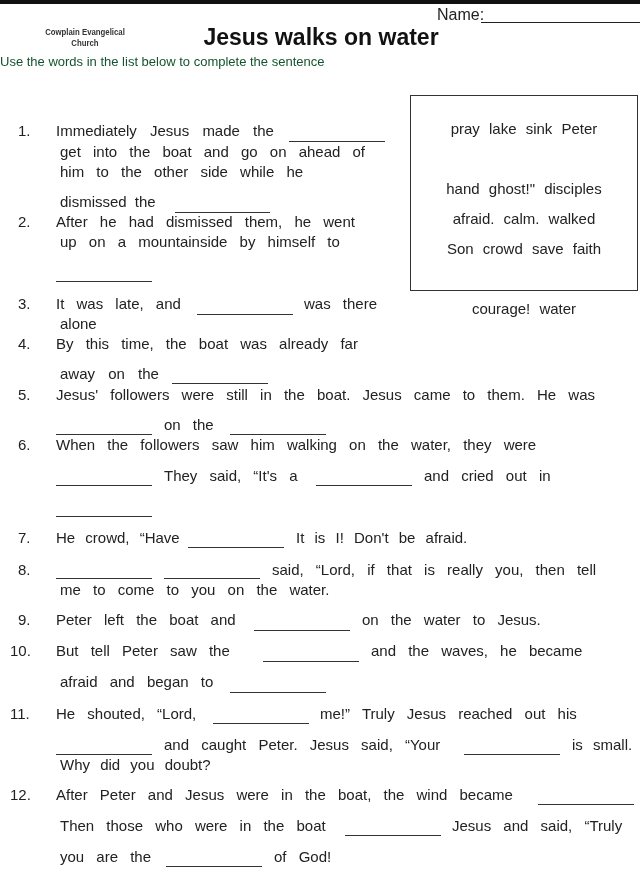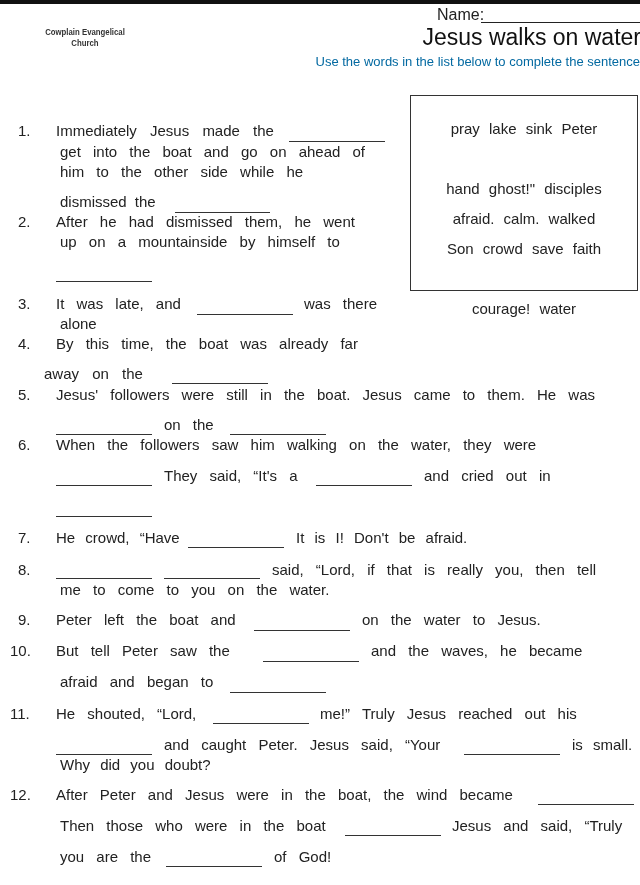--- a/index.html
+++ b/index.html
@@ -6,23 +6,23 @@
     body {
       width: 640px; height: 885px; position: relative; overflow: hidden;
       background: #ffffff; color: #1a1a1a;
       font-family: "Liberation Sans", sans-serif;
     }
     .topbar { position: absolute; left: 0; top: 0; width: 640px; height: 4px; background: #111; }
     .abs { position: absolute; white-space: nowrap; }
     .name-label { left: 437px; top: 6px; font-size: 16px; color: #222; }
     .name-line { position: absolute; left: 481px; top: 22px; width: 159px; height: 0; border-bottom: 1.5px solid #222; }
     .church { left: 30px; top: 26px; width: 110px; text-align: center; font-size: 9.5px; font-weight: bold; line-height: 11px; color: #333; white-space: normal; font-family: "Liberation Sans", sans-serif; transform: scaleX(0.82); transform-origin: center; }
-    .title { left: 0; width: 640px; text-align: right; top: 24px; font-size: 23px; font-weight: normal; color: #111; }
+    .title { left: 0; width: 640px; text-align: center; top: 24px; font-size: 23px; font-weight: bold; color: #111; }
     .title span { position: relative; left: 1px; }
-    .subtitle { left: 0; width: 640px; text-align: right; top: 54px; font-size: 13px; color: #0369a1; }
+    .subtitle { left: 0; width: 640px; text-align: left; top: 54px; font-size: 13px; color: #14532d; }
     .wordbox {
       position: absolute; left: 410px; top: 95px; width: 228px; height: 196px;
       border: 1.5px solid #333; box-sizing: border-box;
     }
     .wordrow { position: absolute; left: 0; width: 100%; text-align: center; font-size: 15px; color: #222; word-spacing: 5px; }
     .num { position: absolute; font-size: 15px; color: #222; }
     .line-text { position: absolute; font-size: 15px; color: #222; white-space: nowrap; word-spacing: 4px; }
     .blank { position: absolute; height: 0; border-bottom: 1px solid #333; }
   </style>
 </head>
@@ -59,21 +59,21 @@
 <div class="blank" style="left:56px;top:281px;width:96px"></div>
 
 <div class="num" style="left:18px;top:295px">3.</div>
 <div class="line-text" style="left:56px;top:295px;word-spacing:8px">It was late, and</div>
 <div class="blank" style="left:197px;top:314px;width:96px"></div>
 <div class="line-text" style="left:304px;top:295px;word-spacing:8px">was there</div>
 <div class="line-text" style="left:60px;top:315px">alone</div>
 
 <div class="num" style="left:18px;top:335px">4.</div>
 <div class="line-text" style="left:56px;top:335px;word-spacing:8px">By this time, the boat was already far</div>
-<div class="line-text" style="left:44px;top:365px;word-spacing:9px">away on the</div>
+<div class="line-text" style="left:60px;top:365px;word-spacing:9px">away on the</div>
 <div class="blank" style="left:172px;top:383px;width:96px"></div>
 
 <div class="num" style="left:18px;top:386px">5.</div>
 <div class="line-text" style="left:56px;top:386px;word-spacing:8px">Jesus' followers were still in the boat. Jesus came to them. He was</div>
 <div class="blank" style="left:56px;top:434px;width:96px"></div>
 <div class="line-text" style="left:164px;top:416px;word-spacing:8px">on the</div>
 <div class="blank" style="left:230px;top:434px;width:96px"></div>
 
 <div class="num" style="left:18px;top:436px">6.</div>
 <div class="line-text" style="left:56px;top:436px;word-spacing:8px">When the followers saw him walking on the water, they were</div>

